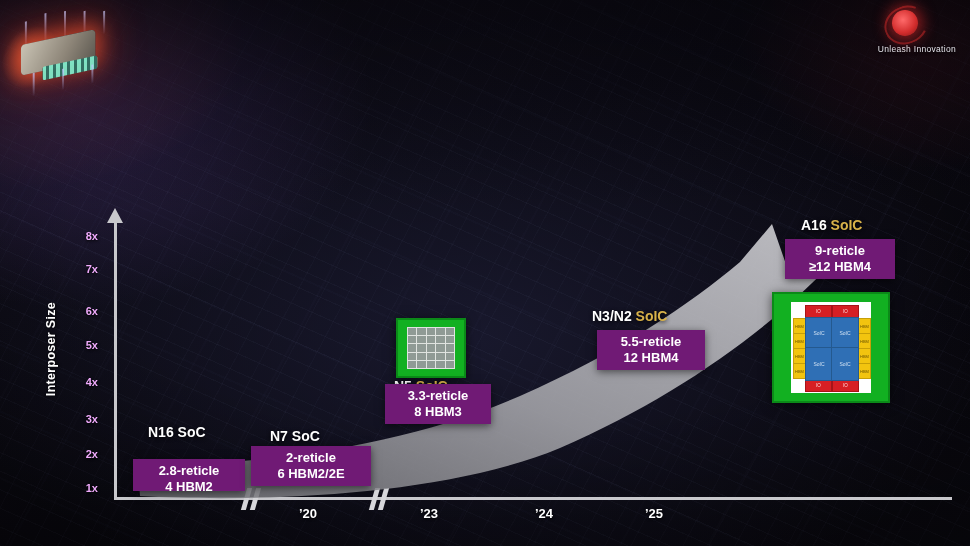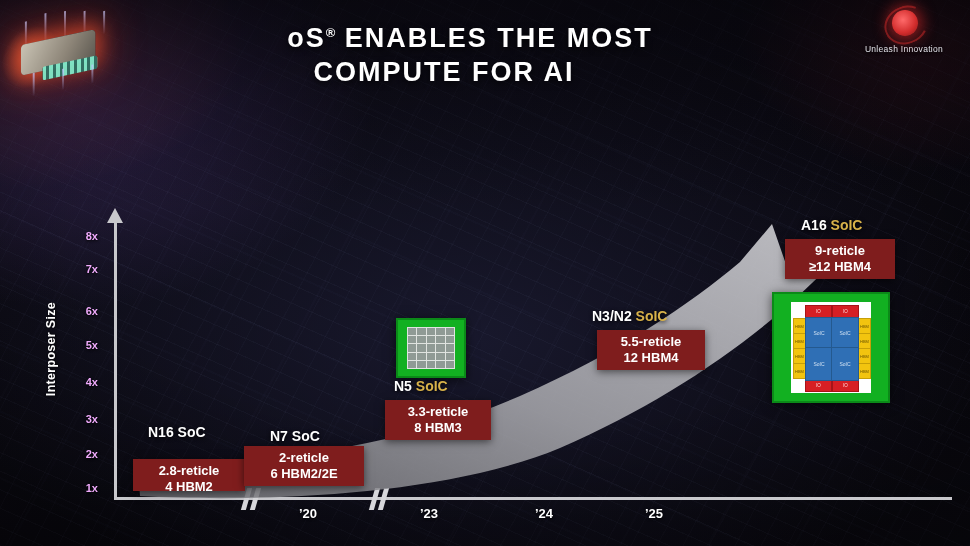--- a/index.html
+++ b/index.html
@@ -41,21 +41,21 @@
   .chip-art .glow{position:absolute;left:-6px;top:6px;width:60px;height:60px;border-radius:50%;
     background:radial-gradient(circle,rgba(255,110,60,.55),rgba(255,60,30,0) 70%);}
 
   
   .title{position:absolute;left:150px;top:16px;width:640px;text-align:center;
     color:#ffffff;font-weight:700;font-size:27px;letter-spacing:2.0px;line-height:34px;
     text-shadow:0 2px 7px rgba(0,0,0,.85);}
   .title .reg{font-size:13px;vertical-align:super;letter-spacing:0;}
   .title .l2{display:block;margin-left:-52px;}
 
-  .logo{position:absolute;right:14px;top:6px;width:104px;height:62px;text-align:center;}
+  .logo{position:absolute;right:14px;top:6px;width:104px;height:62px;text-align:right;}
   .logo .mark{position:relative;margin:0 auto;width:40px;height:36px;}
   .logo .mark .blob{position:absolute;left:8px;top:4px;width:26px;height:26px;border-radius:48%;
     background:radial-gradient(circle at 42% 38%, #ff6a6a, #d32d2d 58%, #7e1414 100%);
     box-shadow:0 0 14px 5px rgba(220,40,40,.55);}
   .logo .mark .ring{position:absolute;left:0;top:0;width:40px;height:34px;border-radius:50%;
     border:2px solid rgba(190,40,40,.55);border-right-color:transparent;transform:rotate(-22deg);}
   .logo .tag{color:#e3e3ea;font-size:8.5px;letter-spacing:.3px;margin-top:2px;
     text-shadow:0 1px 3px #000;}
 
   
@@ -87,21 +87,21 @@
   .axis-break i{position:absolute;top:0;width:5px;height:22px;background:#d6d6da;
     transform:skewX(-16deg);display:block;}
 
   
   .sweep{position:absolute;left:100px;top:0px;width:780px;height:310px;pointer-events:none;}
 
   
   .node-label{position:absolute;color:#ffffff;font-size:14px;font-weight:700;white-space:nowrap;
     text-shadow:0 1px 4px rgba(0,0,0,.95);}
   .node-label .soic{color:#d8b24a;}
-  .box{position:absolute;background:#7f1d1d;color:#fff;font-size:13px;font-weight:700;
+  .box{position:absolute;background:#701a75;color:#fff;font-size:13px;font-weight:700;
     text-align:center;line-height:16px;padding:4px 10px;white-space:nowrap;
     box-shadow:0 2px 8px rgba(0,0,0,.55);}
 
   
   .pkg{position:absolute;background:#12b021;border:2px solid #0b8a18;box-shadow:0 2px 10px rgba(0,0,0,.6);}
   .pkg-sm-grid{position:absolute;background:#dfe3e0;display:grid;gap:1px;padding:1px;}
   .pkg-sm-grid span{background:#8f9a95;display:block;}
 
   .pkg-big .frame{position:absolute;background:#ffffff;}
   .pkg-big .soicdie{position:absolute;background:#2f6fb5;border:1px solid #24598f;
@@ -129,24 +129,20 @@
     <div class="pin" style="left:78px;top:2px;height:24px"></div>
     <div class="pin" style="left:98px;top:6px;height:22px"></div>
     <div class="body">
       <div class="die"></div>
     </div>
     <div class="pin" style="left:26px;top:52px;height:22px"></div>
     <div class="pin" style="left:56px;top:54px;height:20px"></div>
     <div class="pin" style="left:86px;top:56px;height:18px"></div>
   </div>
 
-  <div class="title">
-    <span>oS</span><span class="reg">®</span><span> ENABLES THE MOST</span>
-    <span class="l2">COMPUTE FOR AI</span>
-  </div>
 
   <div class="logo">
     <div class="mark">
       <div class="ring"></div>
       <div class="blob"></div>
     </div>
     <div class="tag">Unleash Innovation</div>
   </div>
 
   <div class="bullets">
@@ -258,30 +254,30 @@
     </div>
     <div class="box" style="left:133px;top:259px;width:92px;height:24px;overflow:hidden">
       <div>2.8-reticle</div>
       <div>4 HBM2</div>
     </div>
 
     <div class="node-label" style="left:270px;top:228px">
       <span>N7</span>
       <span>SoC</span>
     </div>
-    <div class="box" style="left:244px;top:246px;width:100px">
+    <div class="box" style="left:251px;top:246px;width:100px">
       <div>2-reticle</div>
       <div>6 HBM2/2E</div>
     </div>
 
     <div class="node-label" style="left:394px;top:178px">
       <span>N5</span>
       <span class="soic">SoIC</span>
     </div>
-    <div class="box" style="left:385px;top:200px;width:86px">
+    <div class="box" style="left:385px;top:184px;width:86px">
       <div>3.3-reticle</div>
       <div>8 HBM3</div>
     </div>
 
     <div class="node-label" style="left:592px;top:108px">
       <span>N3/N2</span>
       <span class="soic">SoIC</span>
     </div>
     <div class="box" style="left:597px;top:130px;width:88px">
       <div>5.5-reticle</div>

